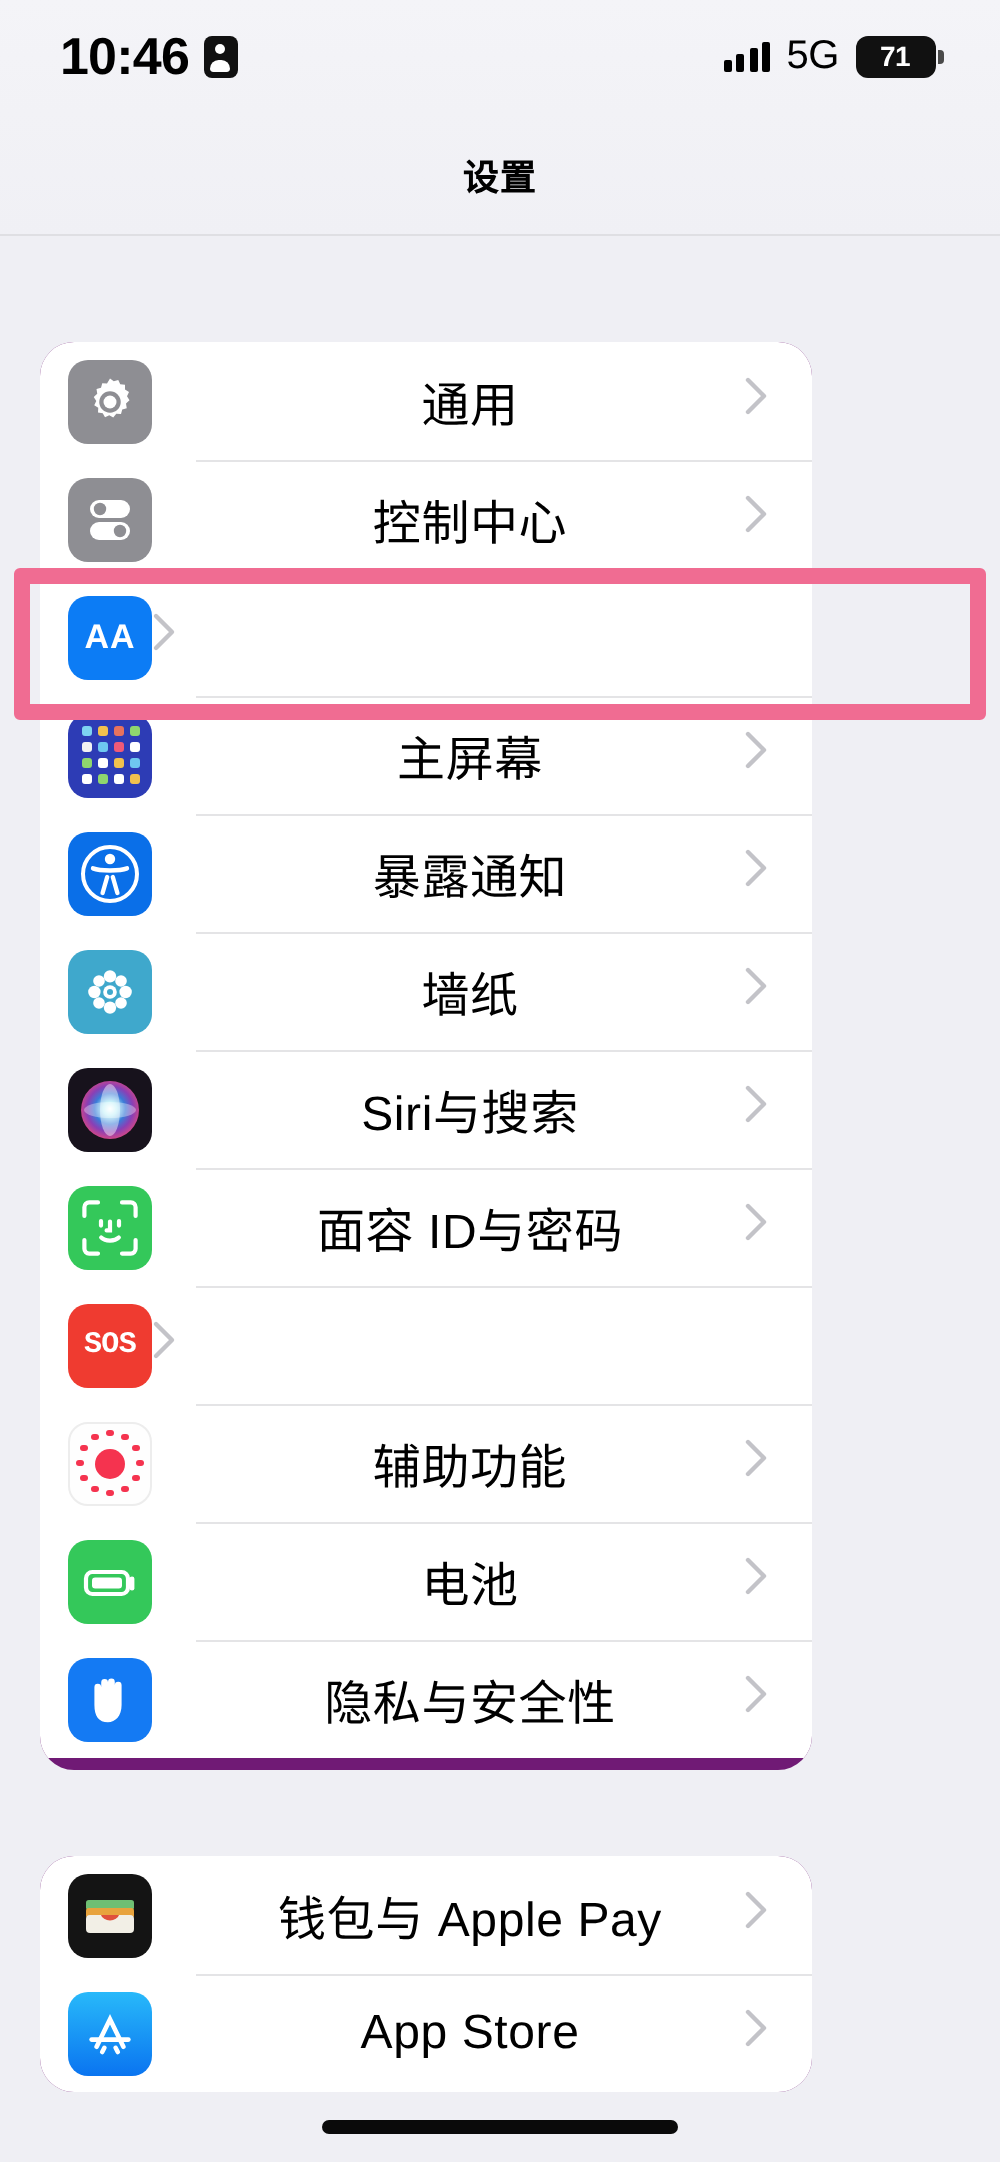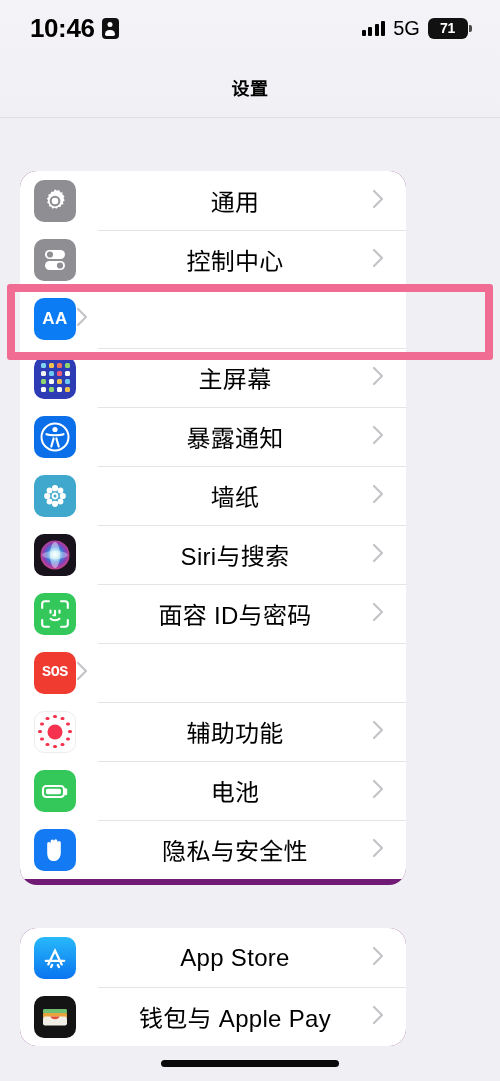--- a/index.html
+++ b/index.html
@@ -556,48 +556,48 @@
               <path d="M2 2 L10 10 L2 18" stroke="currentColor" stroke-width="2.2" fill="none" stroke-linecap="round" stroke-linejoin="round"></path>
             </svg>
         </div>
       </div>
 
     </div>
 
     <div class="group group-bottom">
 
       <div class="row">
+        <div class="ico" style="background:#141414;">
+          <svg width="32" height="26" viewBox="0 0 32 26">
+            <rect x="4" y="5" width="24" height="5" rx="1.4" fill="#6FBF73"></rect>
+            <rect x="4" y="9" width="24" height="5" rx="1.4" fill="#E8A33D"></rect>
+            <rect x="4" y="12.5" width="24" height="9" rx="2" fill="#F2EFE6"></rect>
+            <path d="M11.5 12.5 a4.6 3.4 0 0 0 9 0" fill="#E0503C"></path>
+          </svg>
+        </div>
+        <div class="row-label">钱包与 Apple Pay</div>
+        <div class="chev">
+          <svg width="12" height="20" viewBox="0 0 12 20">
+              <path d="M2 2 L10 10 L2 18" stroke="currentColor" stroke-width="2.2" fill="none" stroke-linecap="round" stroke-linejoin="round"></path>
+            </svg>
+        </div>
+      </div>
+
+      <div class="row">
         <div class="ico" style="background:linear-gradient(#28B9FA,#0A74F0);">
           <svg width="30" height="30" viewBox="0 0 30 30">
             <g stroke="#fff" stroke-width="2.3" stroke-linecap="round" fill="none">
               <path d="M8.3 21.4 L15 7.6 L21.7 21.4"></path>
               <path d="M5.8 17.8 H24.2"></path>
               <path d="M11.1 24.0 L12.2 21.9"></path>
               <path d="M18.9 24.0 L17.8 21.9"></path>
             </g>
           </svg>
         </div>
         <div class="row-label">App Store</div>
-        <div class="chev">
-          <svg width="12" height="20" viewBox="0 0 12 20">
-              <path d="M2 2 L10 10 L2 18" stroke="currentColor" stroke-width="2.2" fill="none" stroke-linecap="round" stroke-linejoin="round"></path>
-            </svg>
-        </div>
-      </div>
-
-      <div class="row">
-        <div class="ico" style="background:#141414;">
-          <svg width="32" height="26" viewBox="0 0 32 26">
-            <rect x="4" y="5" width="24" height="5" rx="1.4" fill="#6FBF73"></rect>
-            <rect x="4" y="9" width="24" height="5" rx="1.4" fill="#E8A33D"></rect>
-            <rect x="4" y="12.5" width="24" height="9" rx="2" fill="#F2EFE6"></rect>
-            <path d="M11.5 12.5 a4.6 3.4 0 0 0 9 0" fill="#E0503C"></path>
-          </svg>
-        </div>
-        <div class="row-label">钱包与 Apple Pay</div>
         <div class="chev">
           <svg width="12" height="20" viewBox="0 0 12 20">
               <path d="M2 2 L10 10 L2 18" stroke="currentColor" stroke-width="2.2" fill="none" stroke-linecap="round" stroke-linejoin="round"></path>
             </svg>
         </div>
       </div>
 
     </div>
 
   </div>

